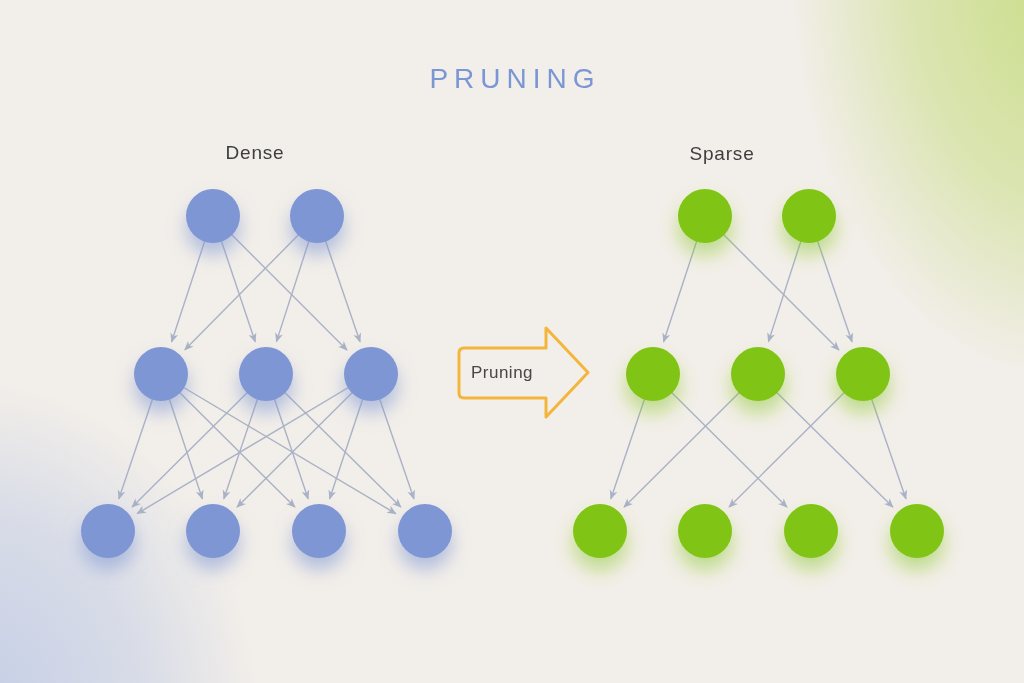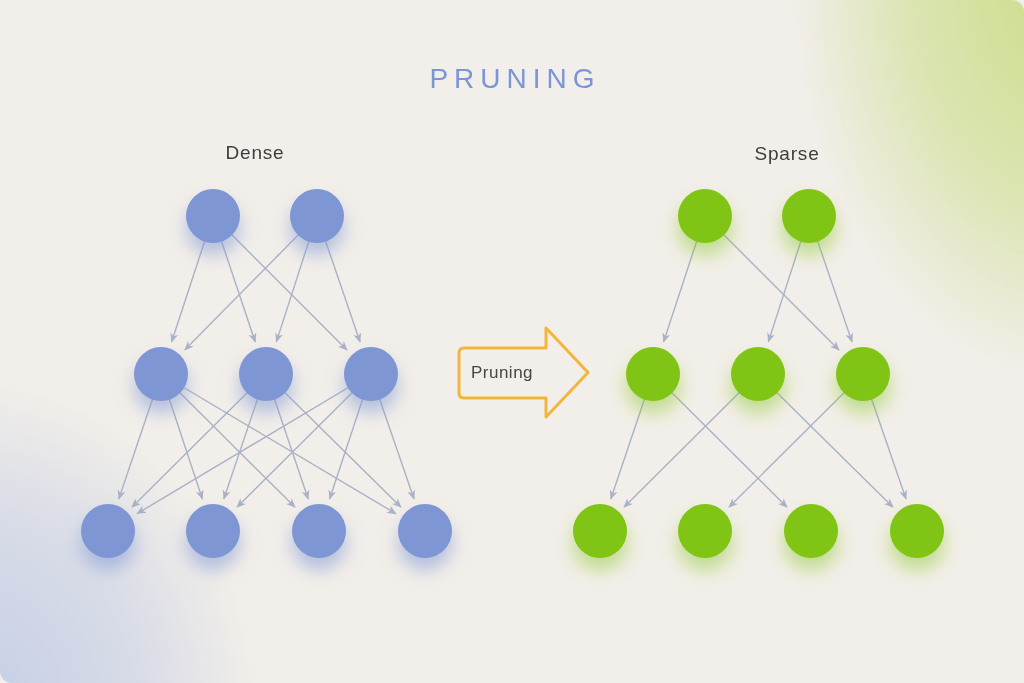--- a/index.html
+++ b/index.html
@@ -15,21 +15,20 @@
     background:
       radial-gradient(ellipse 350px 520px at 104% -4%,
         var(--c-green-blob, #c9dd86) 0%,
         color-mix(in srgb, var(--c-green-blob, #c9dd86) 55%, transparent) 45%,
         transparent 78%),
       radial-gradient(ellipse 360px 420px at -3% 105%,
         var(--c-blue-blob, #c3cde6) 0%,
         color-mix(in srgb, var(--c-blue-blob, #c3cde6) 55%, transparent) 48%,
         transparent 80%),
       var(--bg-base, #f2eee9);
-    border-radius: 12px;
   }
   .title {
     position: absolute;
     top: 63px; left: 0; width: 100%;
     margin: 0;
     text-align: center;
     font-size: 28px;
     font-weight: 400;
     letter-spacing: 6px;
     text-indent: 6px;
@@ -38,21 +37,21 @@
   .net-label {
     position: absolute;
     transform: translateX(-50%);
     font-size: 19px;
     font-weight: 400;
     letter-spacing: 0.8px;
     color: var(--c-net-label, #3e3e3e);
     white-space: nowrap;
   }
   .dense-label  { left: 255px; top: 142px; }
-  .sparse-label { left: 787px; top: 143px; }
+  .sparse-label { left: 722px; top: 143px; }
   .arrow-label {
     position: absolute;
     left: 502px; top: 373px;
     transform: translate(-50%, -50%);
     font-size: 17px;
     letter-spacing: 0.5px;
     color: var(--c-arrow-label, #474747);
     white-space: nowrap;
   }
   svg.diagram {

